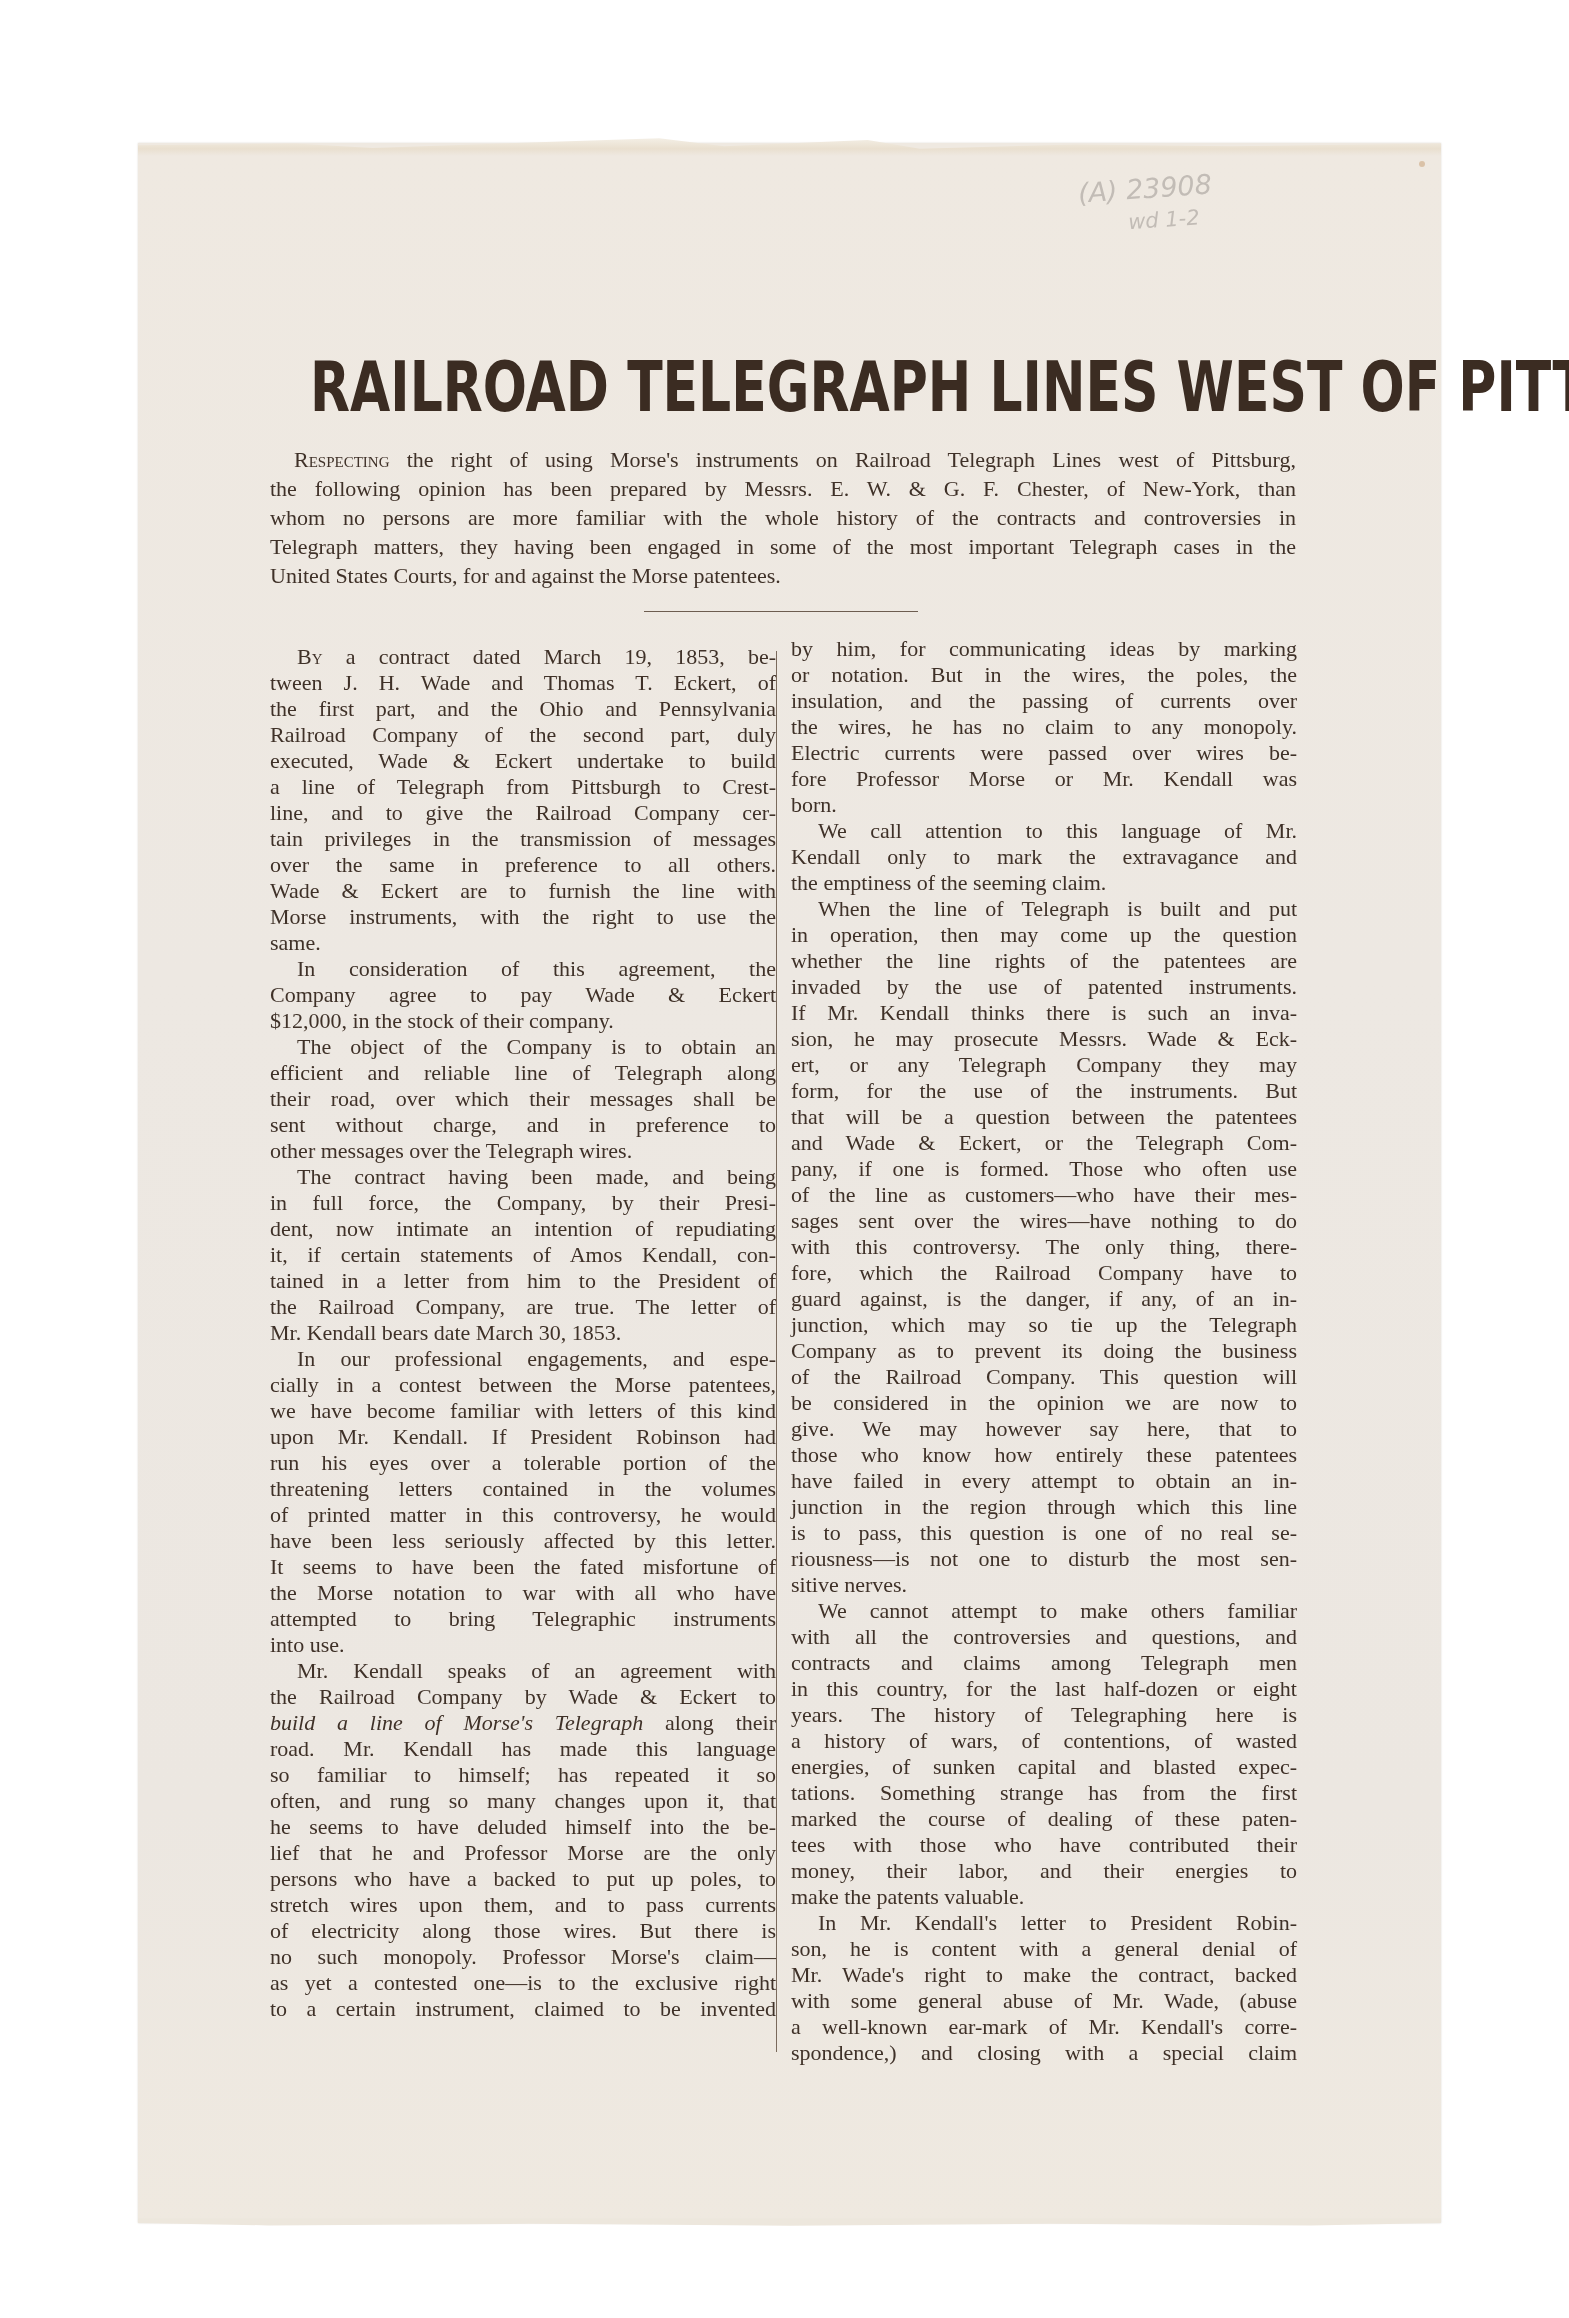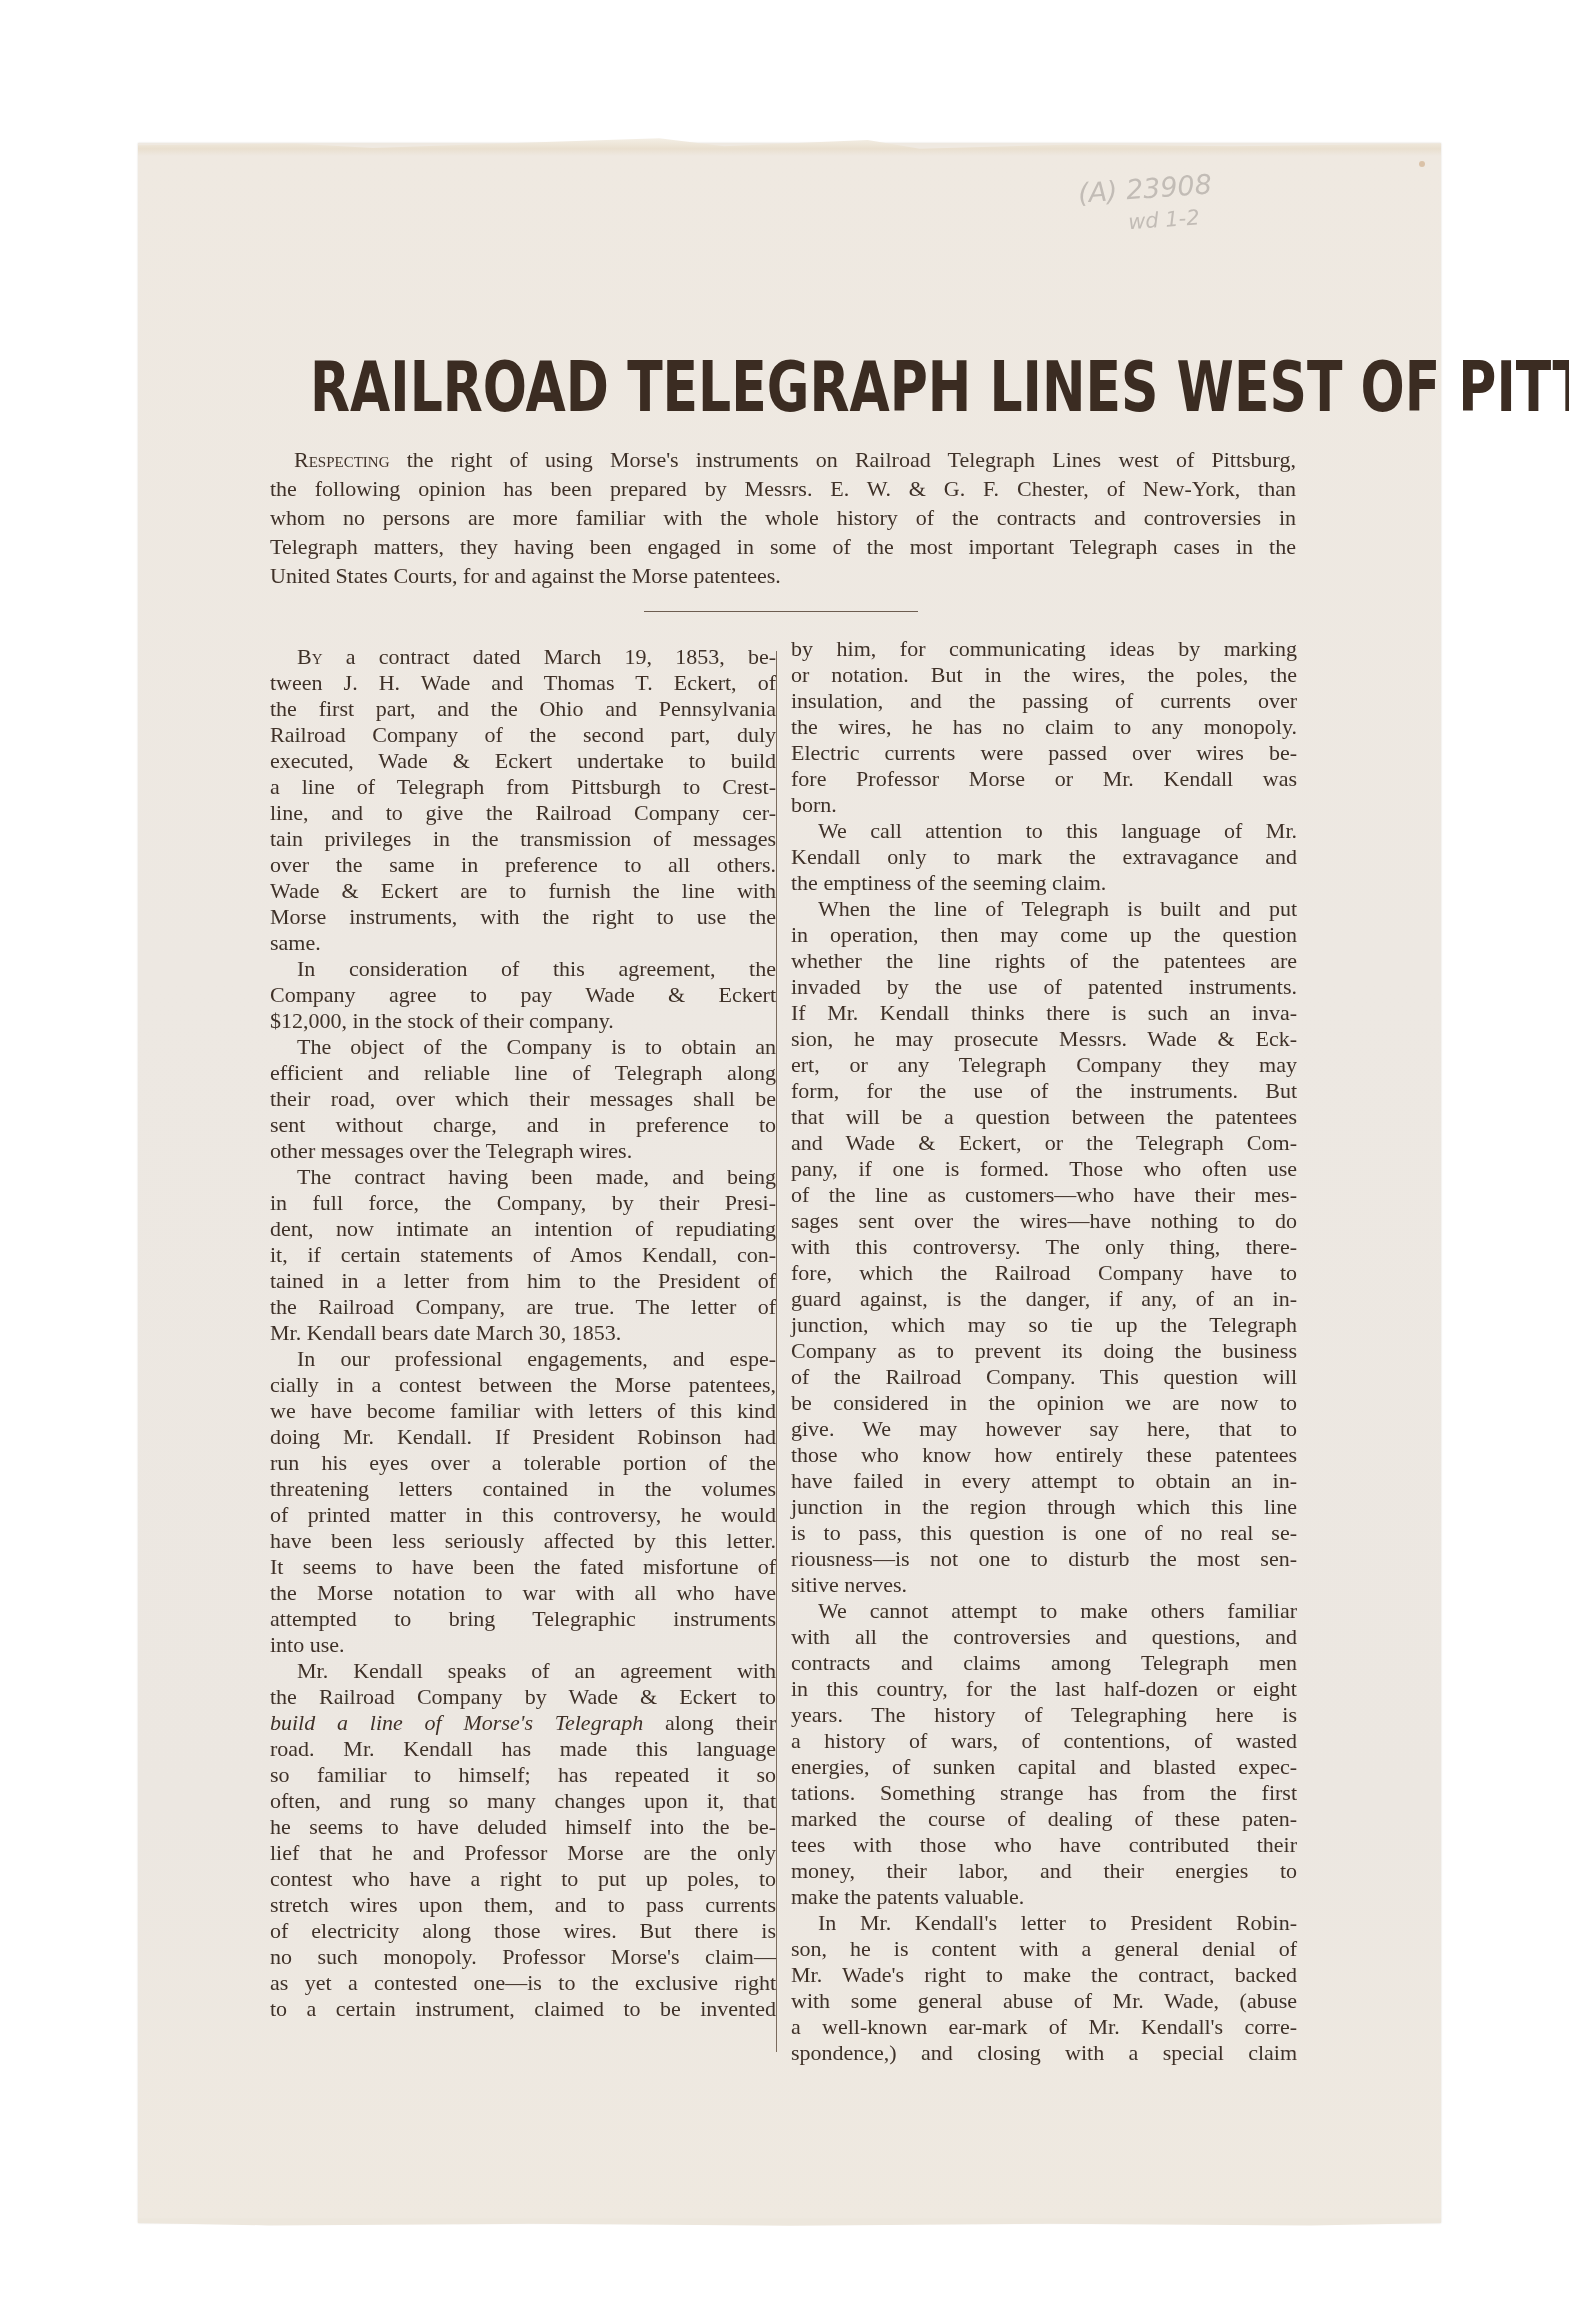--- a/index.html
+++ b/index.html
@@ -118,38 +118,38 @@
     <span class="line indent">The contract having been made, and being</span>
     <span class="line">in full force, the Company, by their Presi-</span>
     <span class="line">dent, now intimate an intention of repudiating</span>
     <span class="line">it, if certain statements of Amos Kendall, con-</span>
     <span class="line">tained in a letter from him to the President of</span>
     <span class="line">the Railroad Company, are true. The letter of</span>
     <span class="line end">Mr. Kendall bears date March 30, 1853.</span>
     <span class="line indent">In our professional engagements, and espe-</span>
     <span class="line">cially in a contest between the Morse patentees,</span>
     <span class="line">we have become familiar with letters of this kind</span>
-    <span class="line">doing Mr. Kendall. If President Robinson had</span>
+    <span class="line">upon Mr. Kendall. If President Robinson had</span>
     <span class="line">run his eyes over a tolerable portion of the</span>
     <span class="line">threatening letters contained in the volumes</span>
     <span class="line">of printed matter in this controversy, he would</span>
     <span class="line">have been less seriously affected by this letter.</span>
     <span class="line">It seems to have been the fated misfortune of</span>
     <span class="line">the Morse notation to war with all who have</span>
     <span class="line">attempted to bring Telegraphic instruments</span>
     <span class="line end">into use.</span>
     <span class="line indent">Mr. Kendall speaks of an agreement with</span>
     <span class="line">the Railroad Company by Wade &amp; Eckert to</span>
     <span class="line"><span class="it">build a line of Morse's Telegraph</span> along their</span>
     <span class="line">road. Mr. Kendall has made this language</span>
     <span class="line">so familiar to himself; has repeated it so</span>
     <span class="line">often, and rung so many changes upon it, that</span>
     <span class="line">he seems to have deluded himself into the be-</span>
     <span class="line">lief that he and Professor Morse are the only</span>
-    <span class="line">contest who have a right to put up poles, to</span>
+    <span class="line">persons who have a backed to put up poles, to</span>
     <span class="line">stretch wires upon them, and to pass currents</span>
     <span class="line">of electricity along those wires. But there is</span>
     <span class="line">no such monopoly. Professor Morse's claim—</span>
     <span class="line">as yet a contested one—is to the exclusive right</span>
     <span class="line">to a certain instrument, claimed to be invented</span>
   </div>
 
 <div class="col right text" id="col-right">
     <span class="line">by him, for communicating ideas by marking</span>
     <span class="line">or notation. But in the wires, the poles, the</span>

